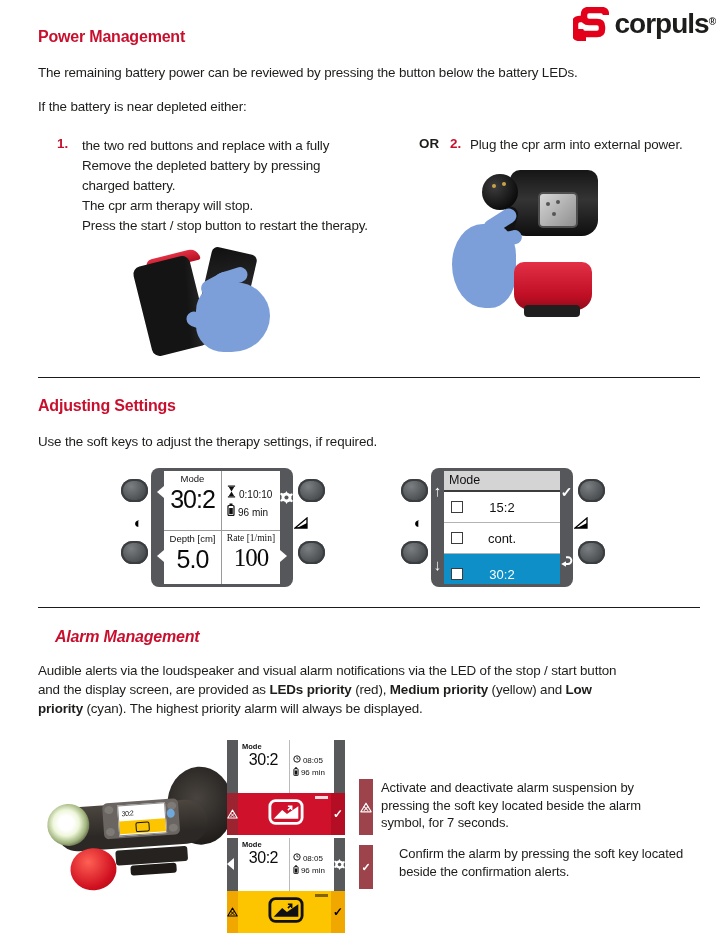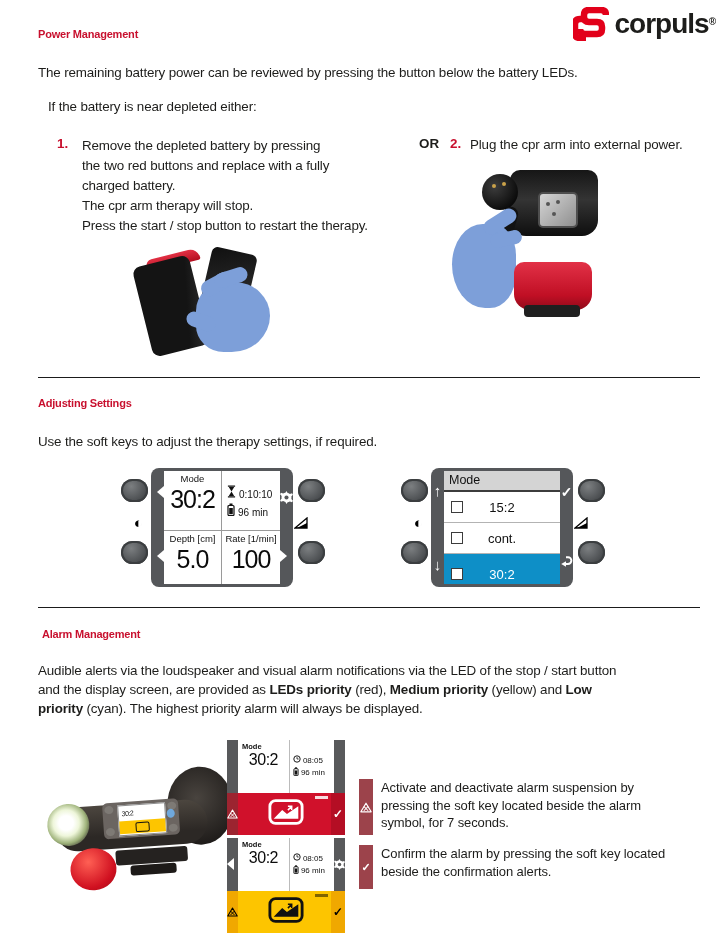--- a/index.html
+++ b/index.html
@@ -1,19 +1,19 @@
 <!DOCTYPE html>
 <html><head>
 <meta charset="utf-8">
 <style>
   html,body{margin:0;padding:0;background:#fff;}
   #page{position:relative;width:724px;height:943px;background:#fff;overflow:hidden;
         font-family:"Liberation Sans",sans-serif;color:#1d1d1b;}
   .abs{position:absolute;}
-  .sec-heading{font-size:11px;font-weight:bold;color:#c8102e;letter-spacing:-0.2px;}
+  .sec-heading{font-size:16px;font-weight:bold;color:#c8102e;letter-spacing:-0.2px;}
   .body-text{font-size:13.4px;letter-spacing:-0.15px;line-height:18px;}
   .b{font-weight:bold;}
   .red-num{color:#c8102e;font-weight:bold;font-size:13.4px;}
   .or{font-weight:bold;font-size:13.4px;}
   .step-lines div{font-size:13.4px;letter-spacing:-0.15px;line-height:20px;}
   .divider{height:1px;background:#1b1b1b;}
 
   
   .logo{display:flex;align-items:flex-start;gap:5px;}
   .logo-name{font-size:28px;font-weight:bold;color:#1d1d1b;letter-spacing:-1px;line-height:30px;}
@@ -29,21 +29,21 @@
   .notch{position:absolute;width:0;height:0;border-top:6px solid transparent;border-bottom:6px solid transparent;}
   .notch.r{border-right:7px solid #fff;}  
   .notch.l{border-left:7px solid #fff;}   
   .bicon{position:absolute;color:#fff;font-weight:bold;text-align:center;}
   .side-icon{position:absolute;font-size:15px;color:#000;line-height:15px;}
 
   .q{position:absolute;box-sizing:border-box;}
   .q.tl{left:0;top:0;width:50%;height:53%;border-right:1px solid #9a9a9a;border-bottom:1px solid #9a9a9a;}
   .q.tr{right:0;top:0;width:50%;height:53%;border-bottom:1px solid #9a9a9a;}
   .q.bl{left:0;bottom:0;width:50%;height:47%;border-right:1px solid #9a9a9a;}
-  .q.br{right:0;bottom:0;width:50%;height:47%;}
+  .q.br{right:0;bottom:0;width:50%;height:47%;font-family:Liberation Serif, serif;}
   .cap{font-size:9.5px;text-align:center;margin-top:2px;color:#111;}
   .bigv{font-size:25px;text-align:center;letter-spacing:-1px;color:#0b0b0b;margin-top:1px;}
   .inforows{position:absolute;left:5px;top:14px;display:flex;flex-direction:column;gap:3px;}
   .inforow{display:flex;align-items:flex-end;gap:3px;font-size:10px;color:#111;}
 
   .mhead{height:19px;background:#d4d4d4;font-size:12.5px;line-height:19px;padding-left:5px;
          border-bottom:2px solid #3c3c3c;color:#111;}
   .mrow{height:30px;display:flex;align-items:center;border-bottom:1px solid #b3b3b3;position:relative;}
   .mrow.sel{background:#0e8fc7;border-bottom:none;height:40px;}
   .cb{width:10px;height:10px;border:1.5px solid #3c3c3c;background:#fff;margin-left:7px;z-index:1;}
@@ -135,26 +135,26 @@
       <svg width="36" height="34" viewBox="0 0 36 34">
         <path d="M33 8 q0-5-5-5 h-12 q-5 0-5 5 v2 q0 5 5 5 h8 q5 0 5 5 v2 q0 5-5 5 h-12 q-5 0-5-5" fill="none" stroke="#e2001a" stroke-width="6.5"></path>
         <path d="M13 31 h-6 q-5 0-5-5 v-9 q0-5 5-5 h4" fill="none" stroke="#e2001a" stroke-width="6.5"></path>
       </svg>
     </span>
     <span class="logo-name"><span>corpuls</span><span class="reg">®</span></span>
   </div>
 
   <div class="abs sec-heading" style="left:38px;top:28px;">Power Management</div>
   <div class="abs body-text" style="left:38px;top:64px;">The remaining battery power can be reviewed by pressing the button below the battery LEDs.</div>
-  <div class="abs body-text" style="left:48px;top:98px;">If the battery is near depleted either:</div>
+  <div class="abs body-text" style="left:38px;top:98px;">If the battery is near depleted either:</div>
 
   <div class="abs red-num" style="left:57px;top:136px;">1.</div>
   <div class="abs step-lines" style="left:82px;top:136px;">
+    <div>the two red buttons and replace with a fully</div>
     <div>Remove the depleted battery by pressing</div>
-    <div>the two red buttons and replace with a fully</div>
     <div>charged battery.</div>
     <div>The cpr arm therapy will stop.</div>
     <div>Press the start / stop button to restart the therapy.</div>
   </div>
   <div class="abs or" style="left:419px;top:136px;">OR</div>
   <div class="abs red-num" style="left:450px;top:136px;">2.</div>
   <div class="abs body-text" style="left:470px;top:136px;width:240px;">Plug the cpr arm into external power.</div>
 
   <div class="photo" style="left:140px;top:250px;width:132px;height:106px;">
     <div class="bat-left-stripe"></div>
@@ -284,21 +284,21 @@
         <div class="mrow sel">
           <span class="cb"><span class="cb-in"></span></span>
           <span class="mlabel">30:2</span>
         </div>
       </div>
     </div>
   </div>
 
   <div class="abs divider" style="left:38px;width:662px;top:607px;"></div>
 
-  <div class="abs sec-heading" style="left:42px;top:628px;">Alarm Management</div>
+  <div class="abs sec-heading" style="left:55px;top:628px;font-style:italic;">Alarm Management</div>
   <div class="abs" style="left:38px;top:661px;">
     <div class="body-text" style="line-height:19px;"><span>Audible alerts via the loudspeaker and visual alarm notifications via the LED of the stop / start button</span></div>
     <div class="body-text" style="line-height:19px;"><span>and the display screen, are provided as </span><span class="b">LEDs priority</span><span> (red), </span><span class="b">Medium priority</span><span> (yellow) and </span><span class="b">Low</span></div>
     <div class="body-text" style="line-height:19px;"><span class="b">priority</span><span> (cyan). The highest priority alarm will always be displayed.</span></div>
   </div>
 
   <div class="photo" style="left:42px;top:757px;width:195px;height:150px;">
     <div class="arm-rot">
       <div class="shoulder"></div>
       <div class="arm-body"></div>
@@ -425,18 +425,18 @@
         <path d="M4.5 4.8 l5 5 M9.5 4.8 l-5 5" stroke="#fff" stroke-width="1.2"></path>
       </svg>
   </div>
   <div class="abs note-lines" style="left:381px;top:779px;">
     <div>Activate and deactivate alarm suspension by</div>
     <div>pressing the soft key located beside the alarm</div>
     <div>symbol, for 7 seconds.</div>
   </div>
 
   <div class="note-chip" style="left:359px;top:845px;height:44px;font-size:11px;font-weight:bold;">✓</div>
-  <div class="abs note-lines" style="left:381px;top:845px;">
+  <div class="abs note-lines" style="left:399px;top:845px;">
     <div>Confirm the alarm by pressing the soft key located</div>
     <div>beside the confirmation alerts.</div>
   </div>
 
 </div>
 
 </body></html>

